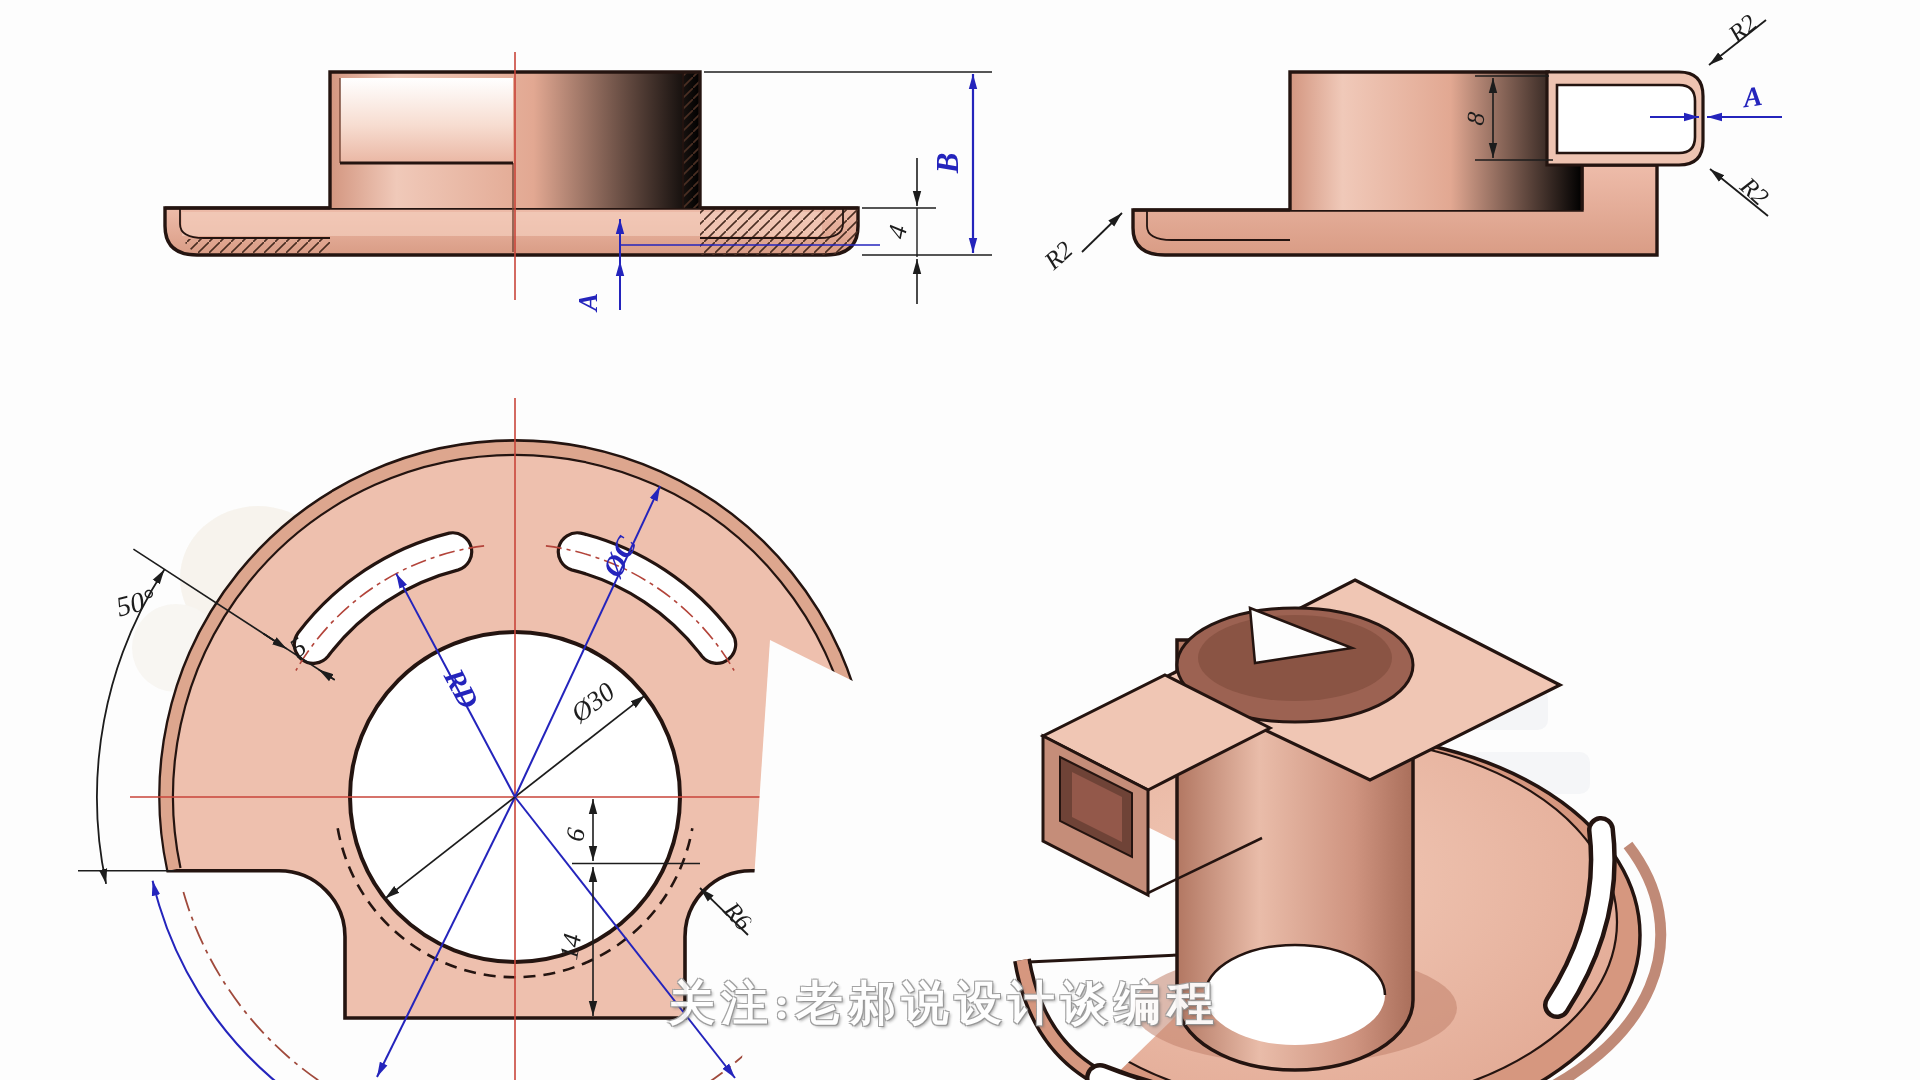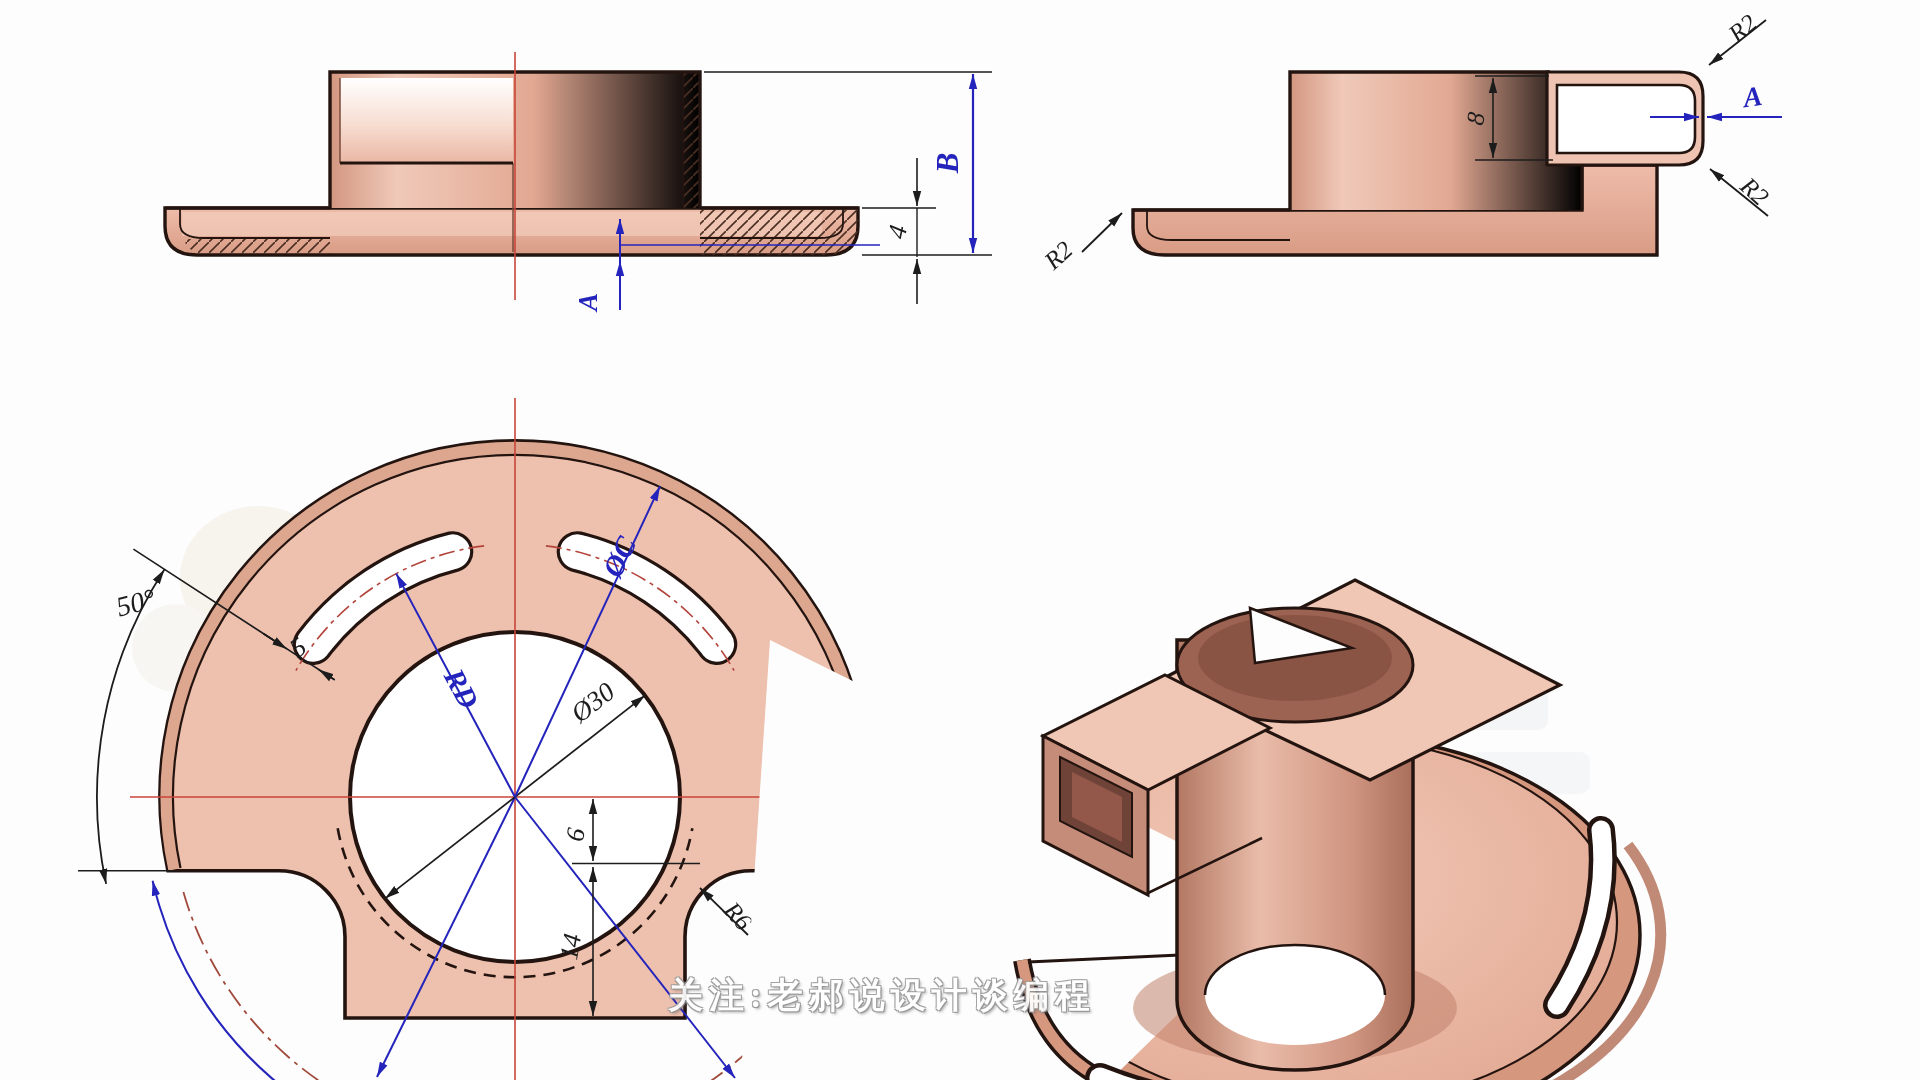--- a/index.html
+++ b/index.html
@@ -1,21 +1,21 @@
 <!DOCTYPE html>
 <html><head>
 <meta charset="utf-8">
 <style>
   html,body{margin:0;padding:0;background:#e9e9e9;}
   #stage{position:relative;width:1920px;height:1080px;background:#fdfdfd;overflow:hidden;
          font-family:"Liberation Serif",serif;}
   #drawing{position:absolute;left:0;top:0;}
   .dim-black{fill:#1c1c1c;font-style:italic;}
   .dim-blue{fill:#2424bc;font-style:italic;font-weight:bold;}
-  #watermark{position:absolute;left:668px;top:972px;font-size:35px;font-weight:700;
+  #watermark{position:absolute;left:668px;top:972px;font-size:47px;font-weight:700;
              letter-spacing:6px;color:#ffffff;opacity:.93;white-space:nowrap;
              font-family:"Liberation Serif",serif;
              text-shadow:1px 1px 0 #8f8f8f,-1px -1px 0 #9e9e9e,1px -1px 0 #999,
                          -1px 1px 0 #999,2px 2px 3px rgba(90,90,90,.55);}
 </style>
 </head>
 <body>
 
 <div id="stage">
 <svg id="drawing" width="1920" height="1080" viewBox="0 0 1920 1080">

